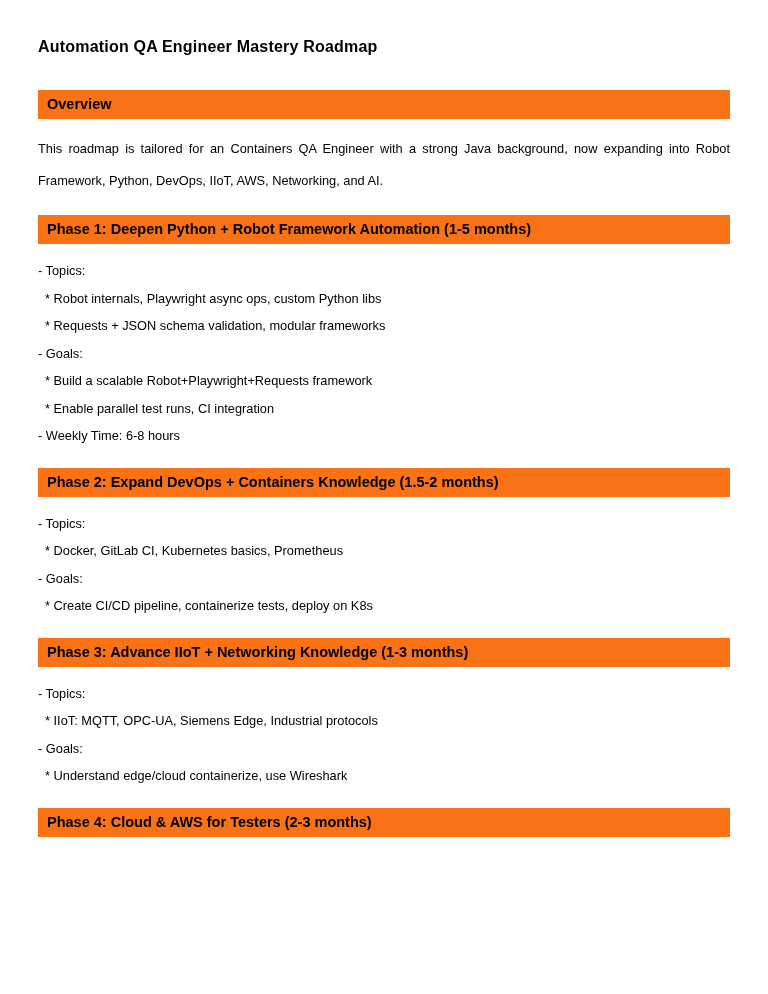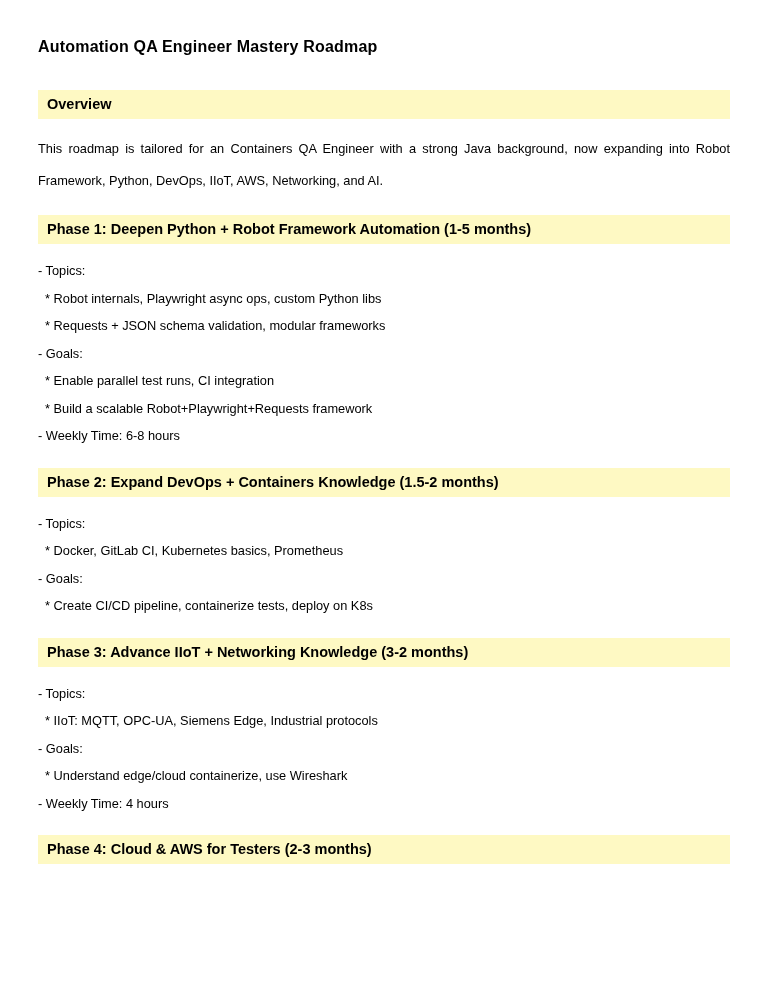--- a/index.html
+++ b/index.html
@@ -18,21 +18,21 @@
     overflow: hidden;
   }
   .doc-title {
     text-align: left;
     font-size: 16px;
     font-weight: bold;
     letter-spacing: 0.2px;
     margin: 4px 0 34px 0;
   }
   .section-heading {
-    background: #fef9c3;
+    background: #f97316;
     font-size: 14.5px;
     font-weight: bold;
     padding: 6px 25px 7px 9px;
     margin: 18px 0 0 0;
   }
   .section-heading.first {
     margin-top: 0;
   }
   .paragraph {
     font-size: 12.8px;
@@ -67,44 +67,43 @@
     <div class="paragraph">This roadmap is tailored for an Containers QA Engineer with a strong Java background, now expanding into Robot Framework, Python, DevOps, IIoT, AWS, Networking, and AI.</div>
   </div>
 
   <div class="section">
     <div class="section-heading">Phase 1: Deepen Python + Robot Framework Automation (1-5 months)</div>
     <div class="list">
       <div class="line">- Topics:</div>
       <div class="line sub">* Robot internals, Playwright async ops, custom Python libs</div>
       <div class="line sub">* Requests + JSON schema validation, modular frameworks</div>
       <div class="line">- Goals:</div>
+      <div class="line sub">* Build a scalable Robot+Playwright+Requests framework</div>
       <div class="line sub">* Enable parallel test runs, CI integration</div>
-      <div class="line sub">* Build a scalable Robot+Playwright+Requests framework</div>
       <div class="line">- Weekly Time: 6-8 hours</div>
     </div>
   </div>
 
   <div class="section">
     <div class="section-heading">Phase 2: Expand DevOps + Containers Knowledge (1.5-2 months)</div>
     <div class="list">
       <div class="line">- Topics:</div>
       <div class="line sub">* Docker, GitLab CI, Kubernetes basics, Prometheus</div>
       <div class="line">- Goals:</div>
       <div class="line sub">* Create CI/CD pipeline, containerize tests, deploy on K8s</div>
     </div>
   </div>
 
   <div class="section">
-    <div class="section-heading">Phase 3: Advance IIoT + Networking Knowledge (3-2 months)</div>
+    <div class="section-heading">Phase 3: Advance IIoT + Networking Knowledge (1-3 months)</div>
     <div class="list">
       <div class="line">- Topics:</div>
       <div class="line sub">* IIoT: MQTT, OPC-UA, Siemens Edge, Industrial protocols</div>
       <div class="line">- Goals:</div>
       <div class="line sub">* Understand edge/cloud containerize, use Wireshark</div>
-      <div class="line">- Weekly Time: 4 hours</div>
     </div>
   </div>
 
   <div class="section">
     <div class="section-heading">Phase 4: Cloud &amp; AWS for Testers (2-3 months)</div>
   </div>
 
 </div>
 
 </body></html>

